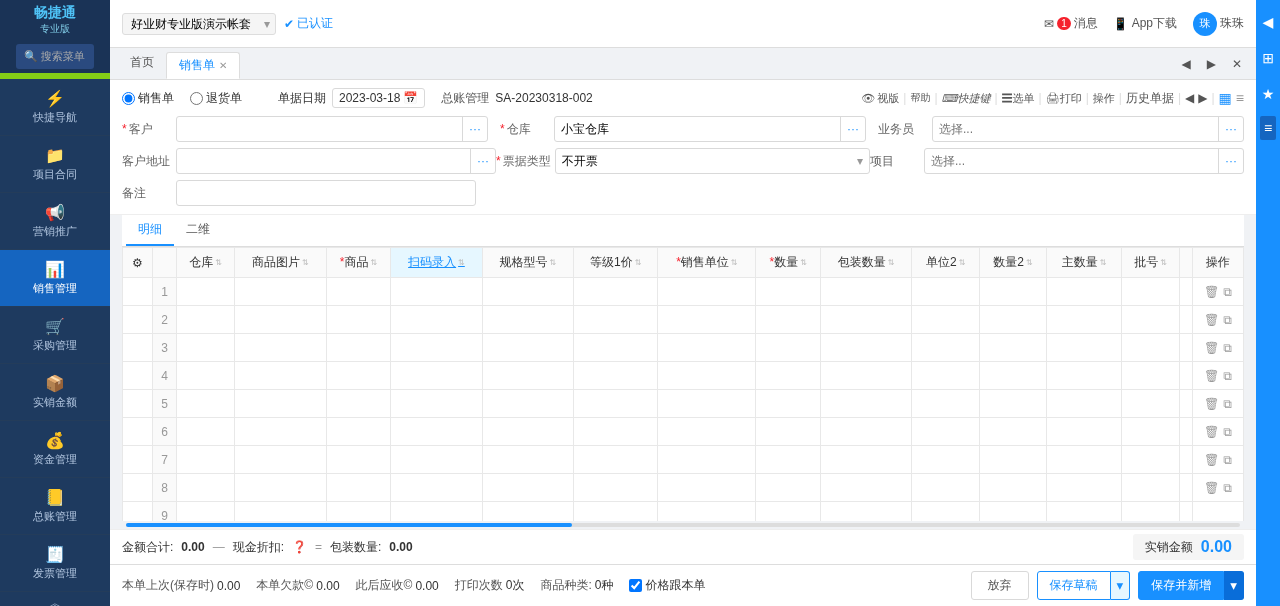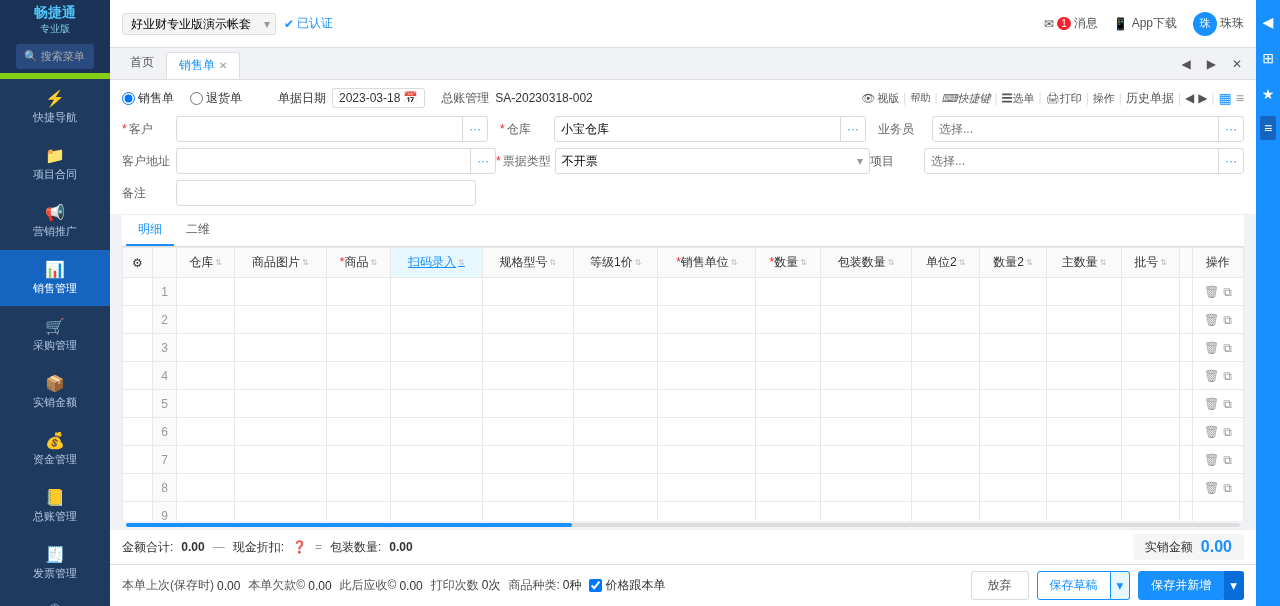--- a/index.html
+++ b/index.html
@@ -68,21 +68,21 @@
 
     
     .bottom-summary { background: #fff; border-top: 1px solid #eee; padding: 4px 12px; display: flex; align-items: center; flex-shrink: 0; font-size: 12px; gap: 8px; }
     .summary-amount { font-weight: 600; color: #333; }
     .summary-dash { color: #999; }
     .help-icon { color: #1890ff; cursor: pointer; }
     .equals-icon { color: #999; }
 
     
     .footer-bar { background: #fff; border-top: 1px solid #ddd; padding: 6px 12px; display: flex; align-items: center; justify-content: space-between; flex-shrink: 0; font-size: 12px; }
-    .footer-left { display: flex; align-items: flex-start; gap: 8px; }
+    .footer-left { display: flex; align-items: flex-start; gap: 16px; }
     .footer-item { display: flex; align-items: center; gap: 3px; color: #555; }
     .footer-val { color: #333; font-weight: 500; }
     .footer-right { display: flex; align-items: center; gap: 8px; }
     .checkbox-item { display: flex; align-items: center; gap: 3px; }
     .btn-discard { background: #fff; border: 1px solid #d9d9d9; color: #555; border-radius: 3px; padding: 5px 16px; cursor: pointer; font-size: 12px; }
     .btn-save-draft { background: #fff; border: 1px solid #1890ff; color: #1890ff; border-radius: 3px 0 0 3px; padding: 5px 12px; cursor: pointer; font-size: 12px; }
     .btn-save-draft-arrow { background: #e6f7ff; border: 1px solid #1890ff; border-left: none; color: #1890ff; border-radius: 0 3px 3px 0; padding: 5px 6px; cursor: pointer; }
     .btn-save-new { background: #1890ff; border: 1px solid #1890ff; color: #fff; border-radius: 3px 0 0 3px; padding: 5px 12px; cursor: pointer; font-size: 12px; }
     .btn-save-new-arrow { background: #096dd9; border: 1px solid #096dd9; border-left: none; color: #fff; border-radius: 0 3px 3px 0; padding: 5px 6px; cursor: pointer; }
 

